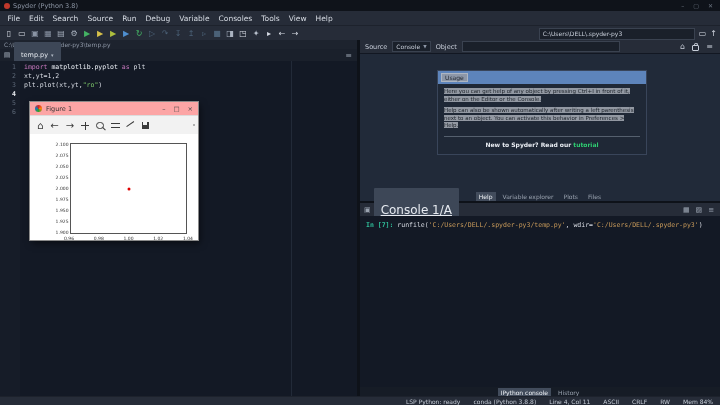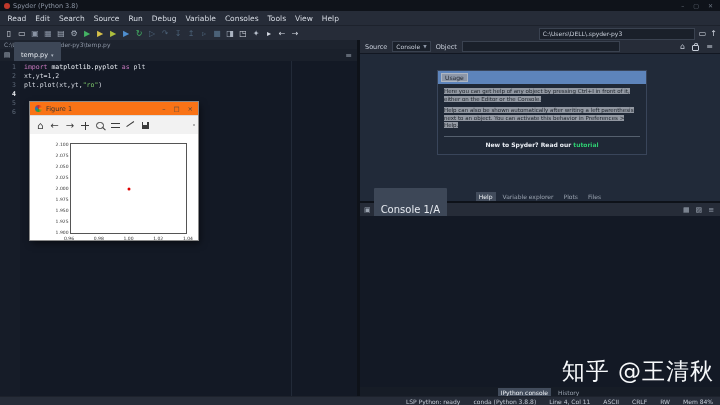--- a/index.html
+++ b/index.html
@@ -69,38 +69,38 @@
   .usage-foot .link{color:#2ecc71;}
   .help-tabs{height:10px;display:flex;justify-content:center;align-items:center;gap:4px;font-size:6px;color:#98a1ae;}
   .help-tabs .ttab{padding:0 3px;height:9px;display:flex;align-items:center;}
   .help-tabs .ttab.sel{background:#424c5c;color:#eef1f5;}
 
   .h-splitter{height:2px;background:#0e1219;}
 
   .console-section{height:194px;display:flex;flex-direction:column;}
   .console-tabbar{height:13px;background:#262c38;display:flex;align-items:center;padding:0 4px;gap:3px;}
   .console-tabbar .bar-ico{font-size:7px;color:#9aa3b0;}
-  .ctab{background:#3d4757;color:#e6eaf0;font-size:10px;padding:16px 7px;height:11px;display:flex;align-items:center;gap:3px;border-radius:1px;}
+  .ctab{background:#3d4757;color:#e6eaf0;font-size:12px;padding:16px 7px;height:11px;display:flex;align-items:center;gap:3px;border-radius:1px;text-decoration:underline;}
   .ct-icons{margin-left:auto;display:flex;gap:6px;font-size:7px;color:#9aa3b0;padding-right:2px;}
   .console-body{flex:1;background:#131925;font-family:"DejaVu Sans Mono",monospace;font-size:6.5px;line-height:9px;padding:5px 6px;color:#d6dae2;overflow:hidden;}
   .cline{height:9px;white-space:pre;}
   .prompt{color:#2fbf9a;font-weight:bold;}
   .cs-str{color:#c89a5a;}
   .cs-plain{color:#d6dae2;}
   .console-tabs{height:10px;display:flex;justify-content:center;align-items:center;gap:4px;font-size:6px;color:#98a1ae;background:#161c26;}
   .console-tabs .ttab{padding:0 3px;height:9px;display:flex;align-items:center;}
   .console-tabs .ttab.sel{background:#424c5c;color:#eef1f5;}
 
   
   .statusbar{position:absolute;left:0;right:0;bottom:0;height:8px;background:#262c38;border-top:1px solid #1d222c;display:flex;align-items:center;justify-content:flex-end;gap:13px;font-size:6px;color:#c3cad4;padding:0 7px;}
 
   
   .figure-window{position:absolute;left:30px;top:102px;width:168px;height:138px;background:#ffffff;
                  box-shadow:0 0 0 1px #8a8a8a,2px 3px 7px rgba(0,0,0,.55);}
-  .fig-titlebar{height:13px;background:#f97316;display:flex;align-items:center;font-size:6.5px;color:#333;padding:0 5px;gap:4px;border-bottom:1px solid #dcdcdc;}
+  .fig-titlebar{height:13px;background:#fca5a5;display:flex;align-items:center;font-size:6.5px;color:#333;padding:0 5px;gap:4px;border-bottom:1px solid #dcdcdc;}
   .mpl-icon{width:7px;height:7px;border-radius:50%;background:conic-gradient(#d62728,#ff7f0e,#2ca02c,#1f77b4,#d62728);flex:0 0 auto;}
   .fig-controls{margin-left:auto;display:flex;gap:8px;font-size:6.5px;color:#444;}
   .fig-toolbar{height:19px;background:#f2f2f2;display:flex;align-items:center;gap:7px;padding:0 7px;border-bottom:1px solid #e3e3e3;position:relative;}
   .fticon{font-size:10px;color:#3b3b3b;line-height:1;}
   .pan{position:relative;width:8px;height:8px;}
   .pan::before{content:"";position:absolute;top:3.5px;left:0;right:0;height:1.2px;background:#3b3b3b;}
   .pan::after{content:"";position:absolute;left:3.5px;top:0;bottom:0;width:1.2px;background:#3b3b3b;}
   .mag{width:5.5px;height:5.5px;border:1.3px solid #3b3b3b;border-radius:50%;position:relative;}
   .mag::after{content:"";position:absolute;width:3.5px;height:1.3px;background:#3b3b3b;transform:rotate(45deg);right:-3px;bottom:-1.5px;}
   .sliders{width:9px;height:8px;position:relative;}
@@ -129,21 +129,21 @@
     <span class="sp-logo"></span>
     <span class="win-title">Spyder (Python 3.8)</span>
     <span class="win-controls">
       <span>–</span>
       <span>▢</span>
       <span>✕</span>
     </span>
   </div>
 
   <div class="menubar">
-      <span class="menu-item">Read</span>
+      <span class="menu-item">File</span>
       <span class="menu-item">Edit</span>
       <span class="menu-item">Search</span>
       <span class="menu-item">Source</span>
       <span class="menu-item">Run</span>
       <span class="menu-item">Debug</span>
       <span class="menu-item">Variable</span>
       <span class="menu-item">Consoles</span>
       <span class="menu-item">Tools</span>
       <span class="menu-item">View</span>
       <span class="menu-item">Help</span>
@@ -260,20 +260,21 @@
           <span class="ctab">
             <span>Console 1/A</span>
           </span>
           <span class="ct-icons">
             <span>▦</span>
             <span>▨</span>
             <span>≡</span>
           </span>
         </div>
         <div class="console-body">
+            <div class="cline"><span class="prompt">In [7]:</span><span class="cs-plain"> runfile(</span><span class="cs-str">'C:/Users/DELL/.spyder-py3/temp.py'</span><span class="cs-plain">, wdir=</span><span class="cs-str">'C:/Users/DELL/.spyder-py3'</span><span class="cs-plain">)</span></div>
             <div class="cline"></div>
           </div>
         <div class="console-tabs">
             <span class="ttab sel">IPython console</span>
             <span class="ttab">History</span>
           </div>
       </div>
     </div>
   </div>
 
@@ -326,14 +327,13 @@
             <span class="xtick">0.98</span>
             <span class="xtick">1.00</span>
             <span class="xtick">1.02</span>
             <span class="xtick">1.04</span>
           </div>
         <div class="marker"></div>
       </div>
     </div>
   </div>
 
-  <div class="watermark">知乎 @王清秋</div>
 </div>
 
 </body></html>

